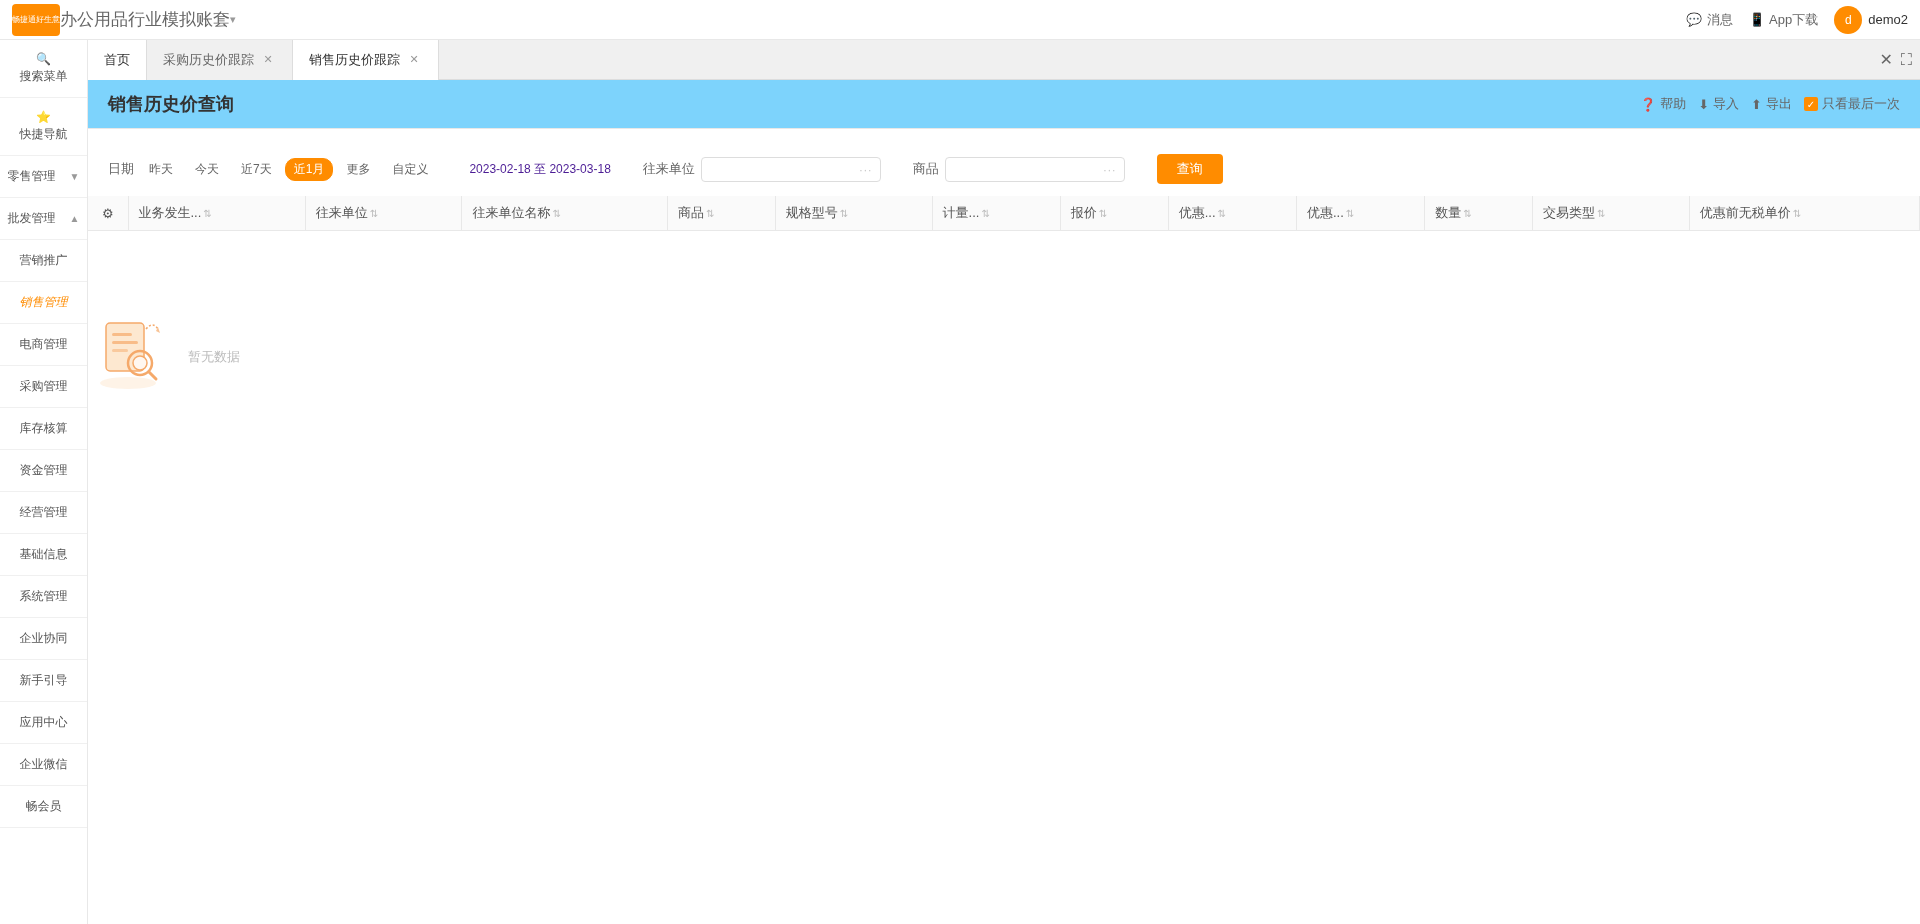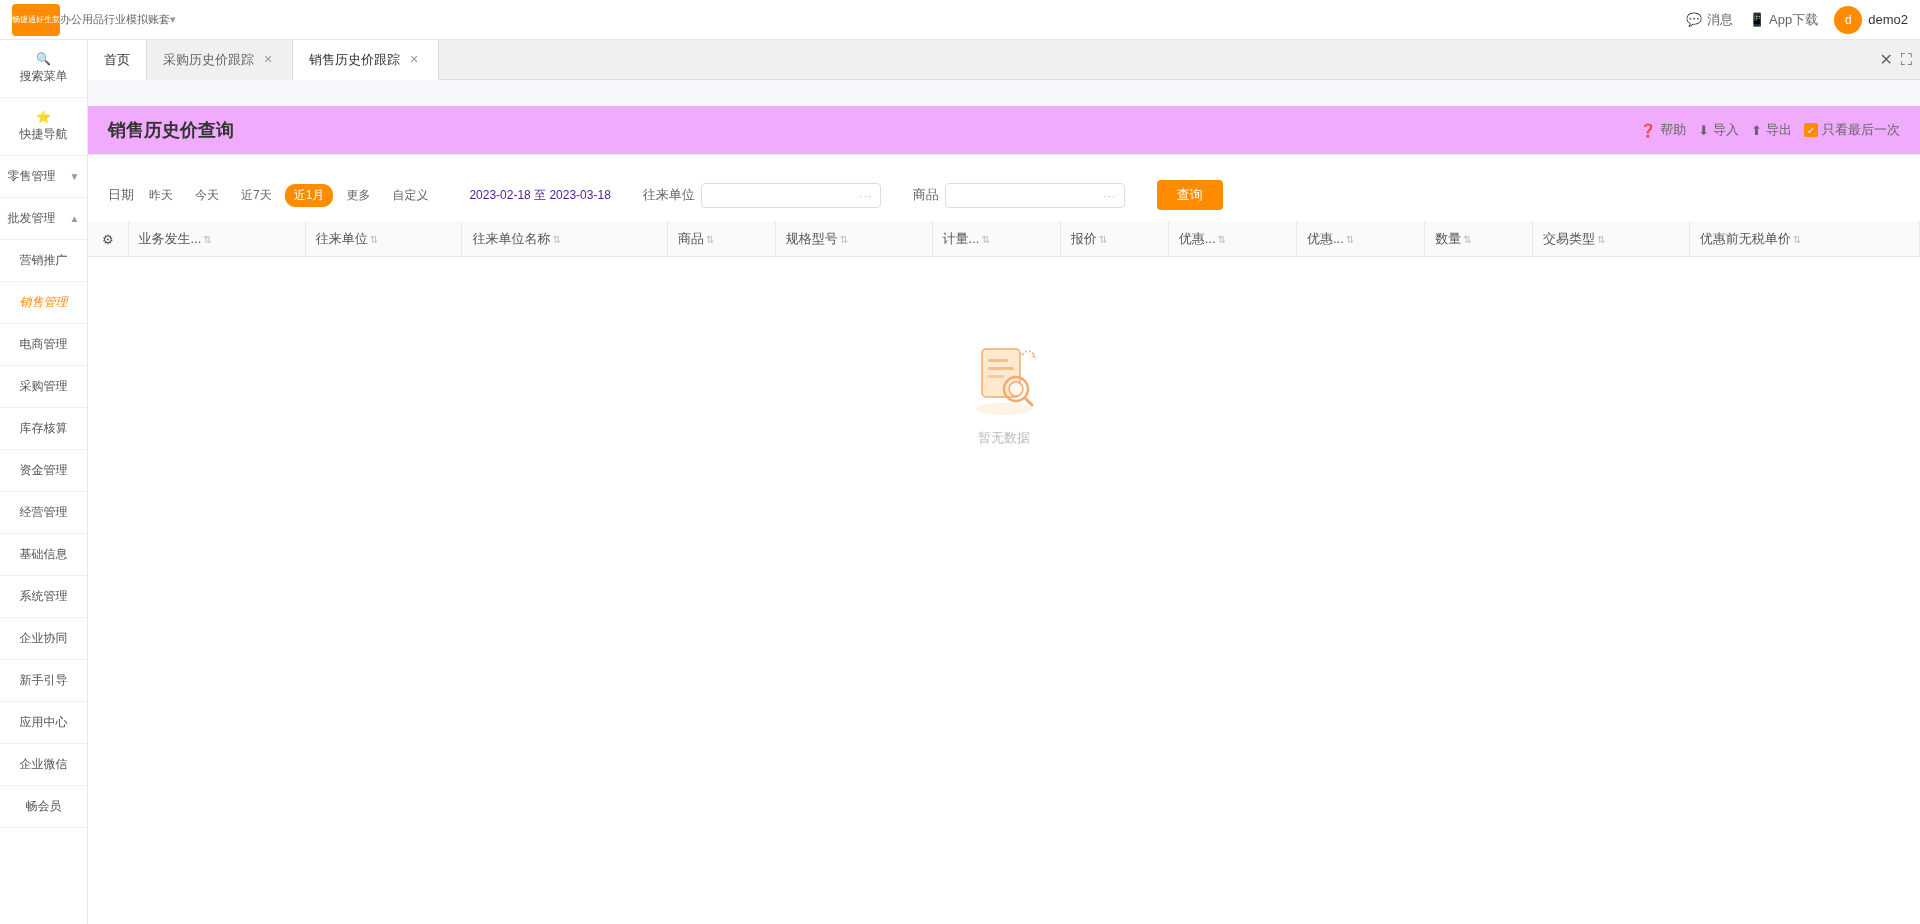--- a/index.html
+++ b/index.html
@@ -3,21 +3,21 @@
   <meta charset="utf-8">
   <style>
     * { margin: 0; padding: 0; box-sizing: border-box; }
     body { font-family: 'Microsoft YaHei', Arial, sans-serif; font-size: 13px; background: #f5f5f5; color: #333; width: 1920px; height: 924px; overflow: hidden; display: flex; flex-direction: column; }
 
     
     .topbar { height: 40px; background: #fff; display: flex; align-items: center; padding: 0 12px; border-bottom: 1px solid #e8e8e8; justify-content: space-between; flex-shrink: 0; }
     .topbar-left { display: flex; align-items: center; gap: 0; }
     .logo { width: 48px; height: 32px; background: #ff8c00; border-radius: 4px; display: flex; align-items: center; justify-content: center; flex-direction: column; }
     .logo-text { font-size: 8px; color: #fff; line-height: 1.2; text-align: center; }
-    .app-title { font-size: 11px; color: #666; }
+    .app-title { font-size: 17px; color: #666; }
     .dropdown-arrow { color: #999; font-size: 11px; cursor: pointer; }
     .topbar-right { display: flex; align-items: center; gap: 16px; }
     .topbar-btn { display: flex; align-items: center; gap: 4px; color: #666; cursor: pointer; font-size: 13px; }
     .avatar { width: 28px; height: 28px; border-radius: 50%; background: #ff8c00; display: flex; align-items: center; justify-content: center; color: #fff; font-size: 12px; }
     .username { color: #333; font-size: 13px; cursor: pointer; }
 
     
     .tabbar { height: 40px; background: #f0f0f0; display: flex; align-items: center; flex-shrink: 0; border-bottom: 1px solid #ddd; }
     .tab { height: 40px; padding: 0 16px; display: flex; align-items: center; gap: 6px; cursor: pointer; font-size: 13px; color: #666; border-right: 1px solid #ddd; background: #f0f0f0; white-space: nowrap; }
     .tab.home { background: #fff; color: #333; border-bottom: none; font-family: Liberation Serif, serif; }
@@ -33,21 +33,21 @@
     .sidebar { width: 88px; background: #fff; border-right: 1px solid #e8e8e8; display: flex; flex-direction: column; overflow-y: auto; flex-shrink: 0; }
     .sidebar-item { padding: 12px 4px; text-align: center; cursor: pointer; font-size: 12px; color: #555; border-bottom: 1px solid #f0f0f0; display: flex; flex-direction: column; align-items: center; gap: 2px; }
     .sidebar-item.active { color: #ff8c00; font-style: italic; }
     .sidebar-item-with-arrow { display: flex; align-items: center; justify-content: center; gap: 14px; }
     .sidebar-arrow { font-size: 10px; color: #999; }
 
     
     .content { flex: 1; display: flex; flex-direction: column; overflow: hidden; background: #f5f7fa; }
 
     
-    .page-header { background: #f0abfc; padding: 12px 20px 0 20px; border-bottom: 1px solid #e8e8e8; flex-shrink: 0; margin-top: 26px; }
+    .page-header { background: #7dd3fc; padding: 12px 20px 0 20px; border-bottom: 1px solid #e8e8e8; flex-shrink: 0; }
     .page-title-row { display: flex; align-items: center; justify-content: space-between; margin-bottom: 12px; }
     .page-title { font-size: 18px; font-weight: bold; color: #333; }
     .page-actions { display: flex; align-items: center; gap: 12px; }
     .page-action { display: flex; align-items: center; gap: 4px; color: #666; cursor: pointer; font-size: 13px; }
     .checkbox-label { display: flex; align-items: center; gap: 4px; color: #666; font-size: 13px; cursor: pointer; }
     .checkbox-checked { width: 14px; height: 14px; background: #ff8c00; border-radius: 2px; display: flex; align-items: center; justify-content: center; color: #fff; font-size: 10px; }
 
     
     .filter-bar { background: #fff; padding: 0 20px 12px 20px; flex-shrink: 0; }
     .filter-row { display: flex; align-items: center; gap: 32px; flex-wrap: wrap; margin-top: 25px; }
@@ -64,21 +64,21 @@
 
     
     .table-container { flex: 1; background: #fff; margin: 0; overflow: auto; }
     .data-table { width: 100%; border-collapse: collapse; }
     .data-table th { background: #fafafa; border-bottom: 1px solid #e8e8e8; border-right: 1px solid #e8e8e8; padding: 8px 10px; text-align: left; font-size: 13px; color: #555; font-weight: normal; white-space: nowrap; position: sticky; top: 0; z-index: 1; }
     .data-table th:first-child { width: 40px; text-align: center; }
     .th-sort { display: flex; align-items: center; gap: 2px; text-align: center; }
     .sort-icon { font-size: 10px; color: #bbb; }
 
     
-    .empty-state { display: flex; flex-direction: column; align-items: center; justify-content: flex-start; padding: 80px 0; }
+    .empty-state { display: flex; flex-direction: row; align-items: center; justify-content: flex-start; padding: 80px 0; gap: 20px; }
     .empty-img { width: 80px; height: 80px; position: relative; }
     .empty-text { color: #bbb; font-size: 13px; margin-top: 12px; }
   </style>
 </head>
 <body>
 
 <div class="topbar">
   <div class="topbar-left">
     <div class="logo">
       <span class="logo-text">畅捷通好生意</span>

